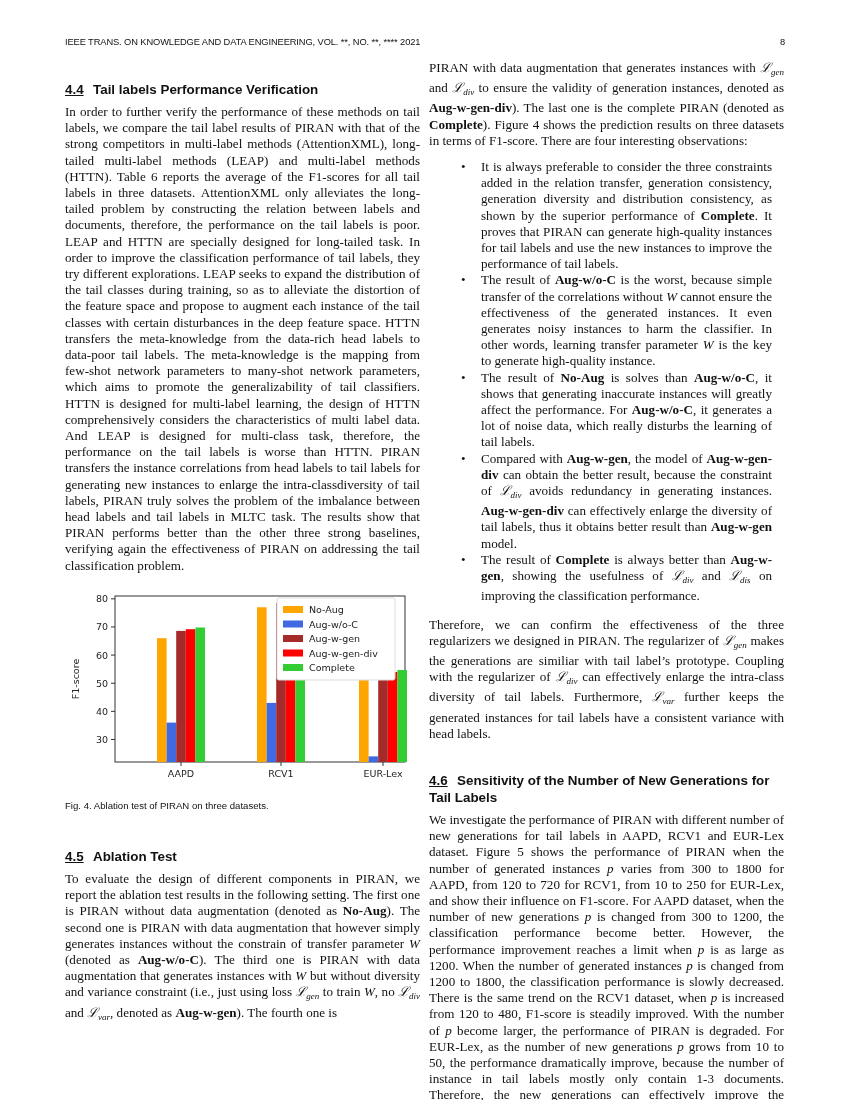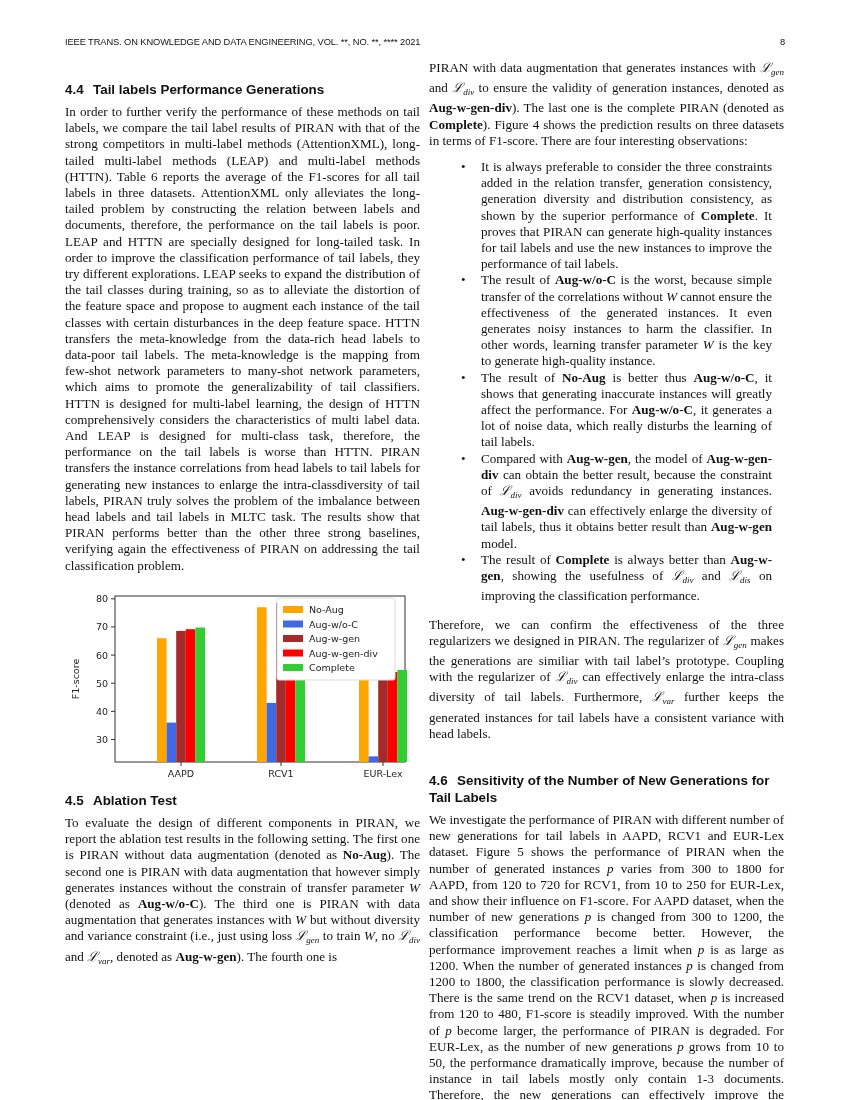--- a/index.html
+++ b/index.html
@@ -10,21 +10,21 @@
     display: flex; justify-content: space-between;
   }
   .col { position: absolute; top: 60px; width: 355px;
     font-family: "Liberation Serif", serif; font-size: 13.1px; line-height: 16.2px;
     text-align: justify; hyphens: auto; }
   .col-left { left: 65px; }
   .col-right { left: 429px; }
   p { margin: 0; }
   .sec { font-family: "Liberation Sans", sans-serif; font-weight: bold; font-size: 13.4px;
     line-height: 17px; margin: 0; }
-  .sec .num { display: inline-block; width: 28px; }
+  .sec .num { display: inline-block; width: 28px; text-decoration: underline; }
   .m { font-style: italic; font-family: "Liberation Serif", serif; }
   .cal { font-family: "DejaVu Serif", serif; font-style: italic; font-size: 13px; }
   .sub { font-size: 9px; font-style: italic; vertical-align: -3px; }
   b { font-weight: bold; }
   ul.bullets { margin: 12px; padding: 0; list-style: none; }
   ul.bullets li { position: relative; padding-left: 40px; }
   ul.bullets li::before { content: "\2022"; position: absolute; left: 20px; top: 0; }
   .fig-caption { font-family: "Liberation Sans", sans-serif; font-size: 9.6px; line-height: 12px; }
   
   .chart { position: relative; width: 355px; height: 200px; }
@@ -35,21 +35,21 @@
 <body>
 
 <div class="running-head">
   <span>IEEE TRANS. ON KNOWLEDGE AND DATA ENGINEERING, VOL. **, NO. **, **** 2021</span>
   <span>8</span>
 </div>
 
 <div class="col col-left">
 
   <h3 class="sec" style="margin-top:21px;margin-bottom:6px;">
-    <span class="num">4.4</span><span>Tail labels Performance Generations</span>
+    <span class="num">4.4</span><span>Tail labels Performance Verification</span>
   </h3>
   <p>In order to further verify the performance of these methods on tail labels, we compare the tail label results of PIRAN with that of the strong competitors in multi-label methods (AttentionXML), long-tailed multi-label methods (LEAP) and multi-label methods (HTTN). Table 6 reports the average of the F1-scores for all tail labels in three datasets. AttentionXML only alleviates the long-tailed problem by constructing the relation between labels and documents, therefore, the performance on the tail labels is poor. LEAP and HTTN are specially designed for long-tailed task. In order to improve the classification performance of tail labels, they try different explorations. LEAP seeks to expand the distribution of the tail classes during training, so as to alleviate the distortion of the feature space and propose to augment each instance of the tail classes with certain disturbances in the deep feature space. HTTN transfers the meta-knowledge from the data-rich head labels to data-poor tail labels. The meta-knowledge is the mapping from few-shot network parameters to many-shot network parameters, which aims to promote the generalizability of tail classifiers. HTTN is designed for multi-label learning, the design of HTTN comprehensively considers the characteristics of multi label data. And LEAP is designed for multi-class task, therefore, the performance on the tail labels is worse than HTTN. PIRAN transfers the instance correlations from head labels to tail labels for generating new instances to enlarge the intra-classdiversity of tail labels, PIRAN truly solves the problem of the imbalance between head labels and tail labels in MLTC task. The results show that PIRAN performs better than the other three strong baselines, verifying again the effectiveness of PIRAN on addressing the tail classification problem.</p>
 
   <div class="chart" style="margin-top:18px;">
     <svg id="chart-svg" width="355" height="200">
         <rect x="50" y="4" width="290" height="166" fill="none" stroke="#333" stroke-width="1"></rect>
         <line x1="46" x2="50" y1="147.4915254237288" y2="147.4915254237288" stroke="#333"></line>
         <text x="43" y="150.9915254237288" text-anchor="end" class="axis-text">30</text>
         <line x1="46" x2="50" y1="119.35593220338983" y2="119.35593220338983" stroke="#333"></line>
         <text x="43" y="122.85593220338983" text-anchor="end" class="axis-text">40</text>
@@ -90,34 +90,35 @@
         <text x="244" y="35.5" class="axis-text">Aug-w/o-C</text>
         <rect x="218" y="43" width="20" height="7" fill="#A52A2A"></rect>
         <text x="244" y="50" class="axis-text">Aug-w-gen</text>
         <rect x="218" y="57.5" width="20" height="7" fill="#FF0000"></rect>
         <text x="244" y="64.5" class="axis-text">Aug-w-gen-div</text>
         <rect x="218" y="72" width="20" height="7" fill="#32CD32"></rect>
         <text x="244" y="79" class="axis-text">Complete</text>
       </svg>
   </div>
 
+  <p class="fig-caption" style="margin-top:8px;">Fig. 4. Ablation test of PIRAN on three datasets.</p>
 
-  <h3 class="sec" style="margin-bottom:6px;">
+  <h3 class="sec" style="margin-top:36px;margin-bottom:6px;">
     <span class="num">4.5</span><span>Ablation Test</span>
   </h3>
   <p><span>To evaluate the design of different components in PIRAN, we report the ablation test results in the following setting. The first one is PIRAN without data augmentation (denoted as </span><b>No-Aug</b><span>). The second one is PIRAN with data augmentation that however simply generates instances without the constrain of transfer parameter </span><span class="m">W</span><span> (denoted as </span><b>Aug-w/o-C</b><span>). The third one is PIRAN with data augmentation that generates instances with </span><span class="m">W</span><span> but without diversity and variance constraint (i.e., just using loss </span><span class="cal">ℒ</span><span class="sub">gen</span><span> to train </span><span class="m">W</span><span>, no </span><span class="cal">ℒ</span><span class="sub">div</span><span> and </span><span class="cal">ℒ</span><span class="sub">var</span><span>, denoted as </span><b>Aug-w-gen</b><span>). The fourth one is</span></p>
 </div>
 
 <div class="col col-right">
   <p><span>PIRAN with data augmentation that generates instances with </span><span class="cal">ℒ</span><span class="sub">gen</span><span> and </span><span class="cal">ℒ</span><span class="sub">div</span><span> to ensure the validity of generation instances, denoted as </span><b>Aug-w-gen-div</b><span>). The last one is the complete PIRAN (denoted as </span><b>Complete</b><span>). Figure 4 shows the prediction results on three datasets in terms of F1-score. There are four interesting observations:</span></p>
 
   <ul class="bullets" style="margin-top:10px;">
     <li><span>It is always preferable to consider the three constraints added in the relation transfer, generation consistency, generation diversity and distribution consistency, as shown by the superior performance of </span><b>Complete</b><span>. It proves that PIRAN can generate high-quality instances for tail labels and use the new instances to improve the performance of tail labels.</span></li>
     <li><span>The result of </span><b>Aug-w/o-C</b><span> is the worst, because simple transfer of the correlations without </span><span class="m">W</span><span> cannot ensure the effectiveness of the generated instances. It even generates noisy instances to harm the classifier. In other words, learning transfer parameter </span><span class="m">W</span><span> is the key to generate high-quality instance.</span></li>
-    <li><span>The result of </span><b>No-Aug</b><span> is better thus </span><b>Aug-w/o-C</b><span>, it shows that generating inaccurate instances will greatly affect the performance. For </span><b>Aug-w/o-C</b><span>, it generates a lot of noise data, which really disturbs the learning of tail labels.</span></li>
+    <li><span>The result of </span><b>No-Aug</b><span> is solves than </span><b>Aug-w/o-C</b><span>, it shows that generating inaccurate instances will greatly affect the performance. For </span><b>Aug-w/o-C</b><span>, it generates a lot of noise data, which really disturbs the learning of tail labels.</span></li>
     <li><span>Compared with </span><b>Aug-w-gen</b><span>, the model of </span><b>Aug-w-gen-div</b><span> can obtain the better result, because the constraint of </span><span class="cal">ℒ</span><span class="sub">div</span><span> avoids redundancy in generating instances. </span><b>Aug-w-gen-div</b><span> can effectively enlarge the diversity of tail labels, thus it obtains better result than </span><b>Aug-w-gen</b><span> model.</span></li>
     <li><span>The result of </span><b>Complete</b><span> is always better than </span><b>Aug-w-gen</b><span>, showing the usefulness of </span><span class="cal">ℒ</span><span class="sub">div</span><span> and </span><span class="cal">ℒ</span><span class="sub">dis</span><span> on improving the classification performance.</span></li>
   </ul>
 
   <p style="margin-top:10px;"><span>Therefore, we can confirm the effectiveness of the three regularizers we designed in PIRAN. The regularizer of </span><span class="cal">ℒ</span><span class="sub">gen</span><span> makes the generations are similiar with tail label’s prototype. Coupling with the regularizer of </span><span class="cal">ℒ</span><span class="sub">div</span><span> can effectively enlarge the intra-class diversity of tail labels. Furthermore, </span><span class="cal">ℒ</span><span class="sub">var</span><span> further keeps the generated instances for tail labels have a consistent variance with head labels.</span></p>
 
   <h3 class="sec" style="margin-top:30px;margin-bottom:6px;">
     <span class="num">4.6</span><span>Sensitivity of the Number of New Generations for</span><br><span>Tail Labels</span>
   </h3>
   <p><span>We investigate the performance of PIRAN with different number of new generations for tail labels in AAPD, RCV1 and EUR-Lex dataset. Figure  5 shows the performance of PIRAN when the number of generated instances </span><span class="m">p</span><span> varies from 300 to 1800 for AAPD, from 120 to 720 for RCV1, from 10 to 250 for EUR-Lex, and show their influence on F1-score. For AAPD dataset, when the number of new generations </span><span class="m">p</span><span> is changed from 300 to 1200, the classification performance become better. However, the performance improvement reaches a limit when </span><span class="m">p</span><span> is as large as 1200. When the number of generated instances </span><span class="m">p</span><span> is changed from 1200 to 1800, the classification performance is slowly decreased. There is the same trend on the RCV1 dataset, when </span><span class="m">p</span><span> is increased from 120 to 480, F1-score is steadily improved. With the number of </span><span class="m">p</span><span> become larger, the performance of PIRAN is degraded. For EUR-Lex, as the number of new generations </span><span class="m">p</span><span> grows from 10 to 50, the performance dramatically improve, because the number of instance in tail labels mostly only contain 1-3 documents. Therefore, the new generations can effectively improve the classification performance of EUR-Lex at the case of extreme data scarcity.</span></p>

